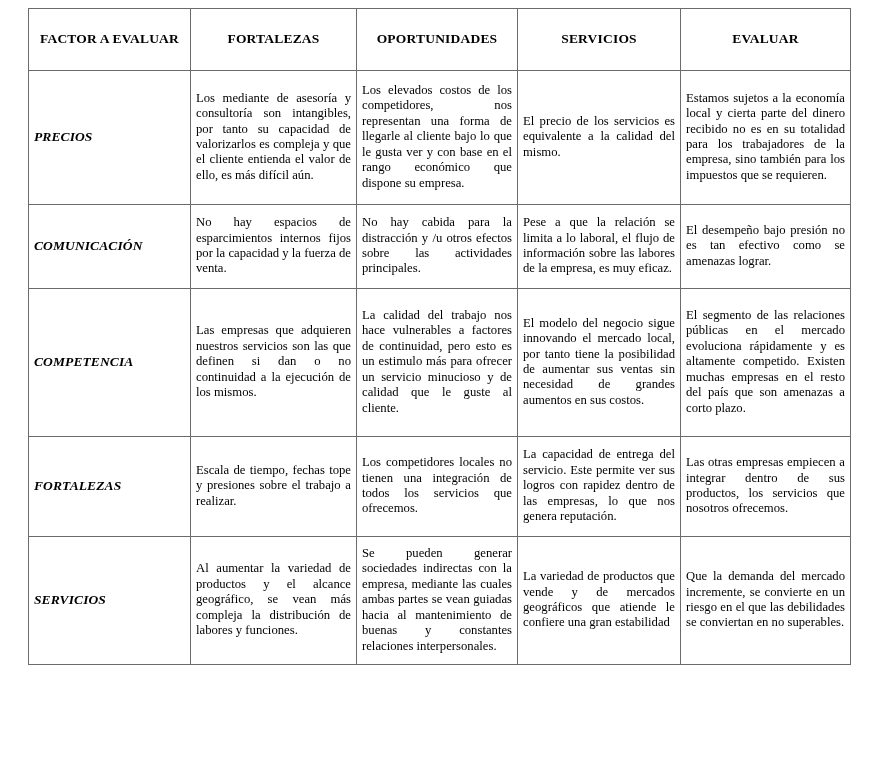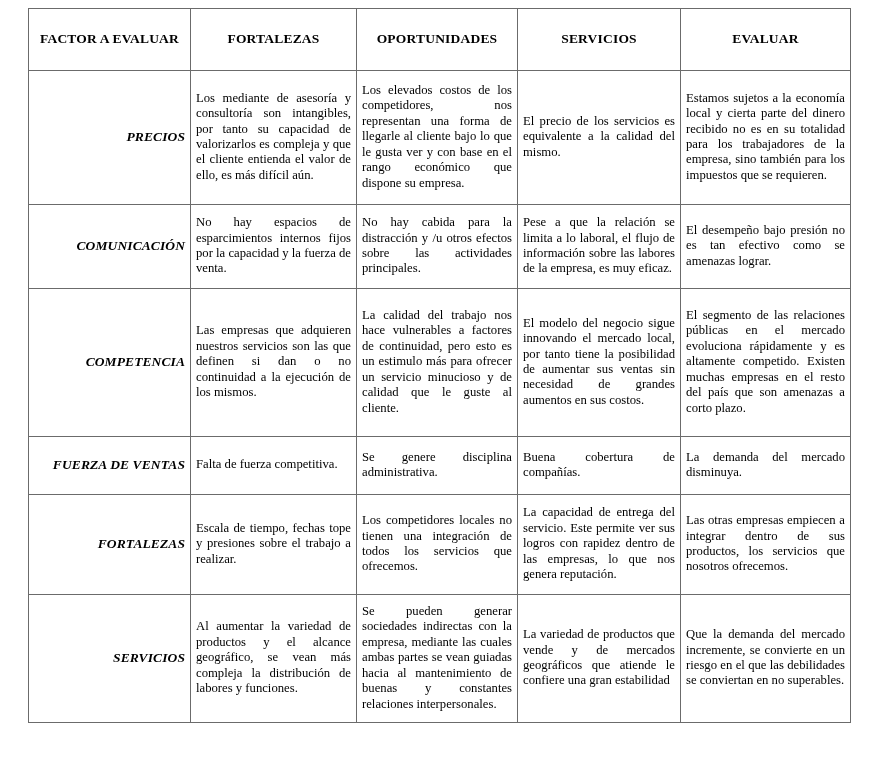--- a/index.html
+++ b/index.html
@@ -53,21 +53,21 @@
     line-height: 1.18;
     height: 62px;
     padding: 6px 4px;
     vertical-align: middle;
   }
 
   td.factor {
     font-style: italic;
     font-weight: bold;
     font-size: 13.5px;
-    text-align: right;
+    text-align: left;
     line-height: 1.2;
     letter-spacing: 0.1px;
   }
 
   td.cell {
     font-size: 12.7px;
     line-height: 1.22;
     text-align: justify;
     text-justify: inter-word;
     text-align-last: left;
@@ -122,27 +122,20 @@
       </tr>
 
       <tr class="row-competencia">
         <td class="factor">COMPETENCIA</td>
         <td class="cell">Las empresas que adquieren nuestros servicios son las que definen si dan o no continuidad a la ejecución de los mismos.</td>
         <td class="cell">La calidad del trabajo nos hace vulnerables a factores de continuidad, pero esto es un estimulo más para ofrecer un servicio minucioso y de calidad que le guste al cliente.</td>
         <td class="cell">El modelo del negocio sigue innovando el mercado local, por tanto tiene la posibilidad de aumentar sus ventas sin necesidad de grandes aumentos en sus costos.</td>
         <td class="cell">El segmento de las relaciones públicas en el mercado evoluciona rápidamente y es altamente competido. Existen muchas empresas en el resto del país que son amenazas a corto plazo.</td>
       </tr>
 
-      <tr class="row-fuerza">
-        <td class="factor">FUERZA DE VENTAS</td>
-        <td class="cell">Falta de fuerza competitiva.</td>
-        <td class="cell">Se genere disciplina administrativa.</td>
-        <td class="cell">Buena cobertura de compañías.</td>
-        <td class="cell">La demanda del mercado disminuya.</td>
-      </tr>
 
       <tr class="row-servicios">
         <td class="factor">FORTALEZAS</td>
         <td class="cell">Escala de tiempo, fechas tope y presiones sobre el trabajo a realizar.</td>
         <td class="cell">Los competidores locales no tienen una integración de todos los servicios que ofrecemos.</td>
         <td class="cell">La capacidad de entrega del servicio. Este permite ver sus logros con rapidez dentro de las empresas, lo que nos genera reputación.</td>
         <td class="cell">Las otras empresas empiecen a integrar dentro de sus productos, los servicios que nosotros ofrecemos.</td>
       </tr>
 
       <tr class="row-clientes">

